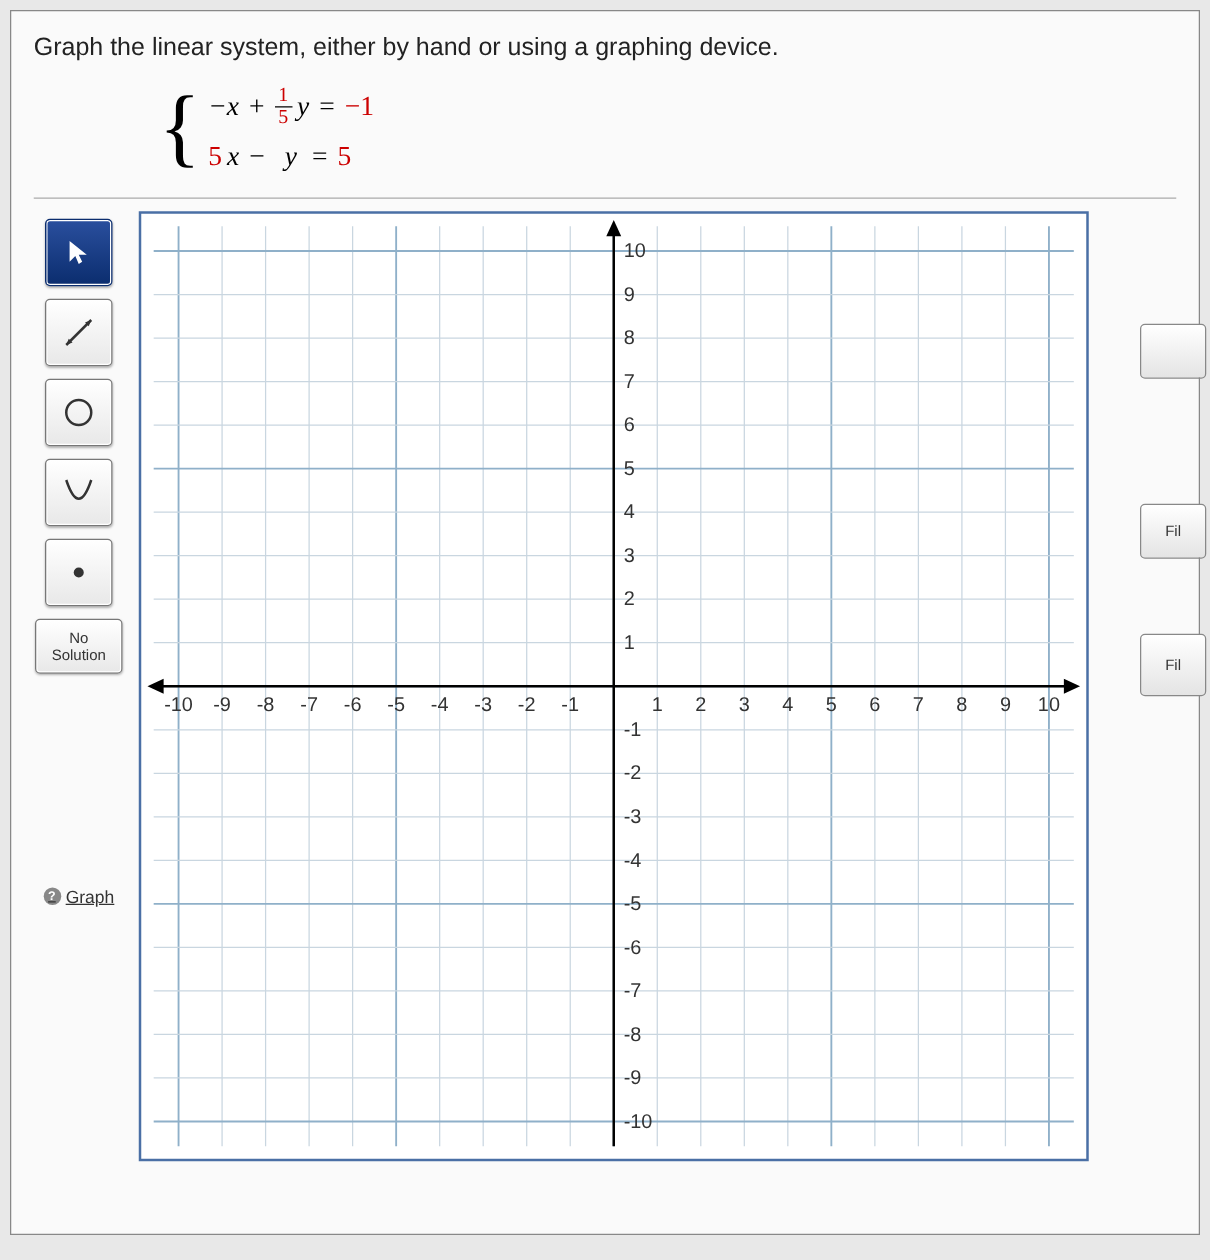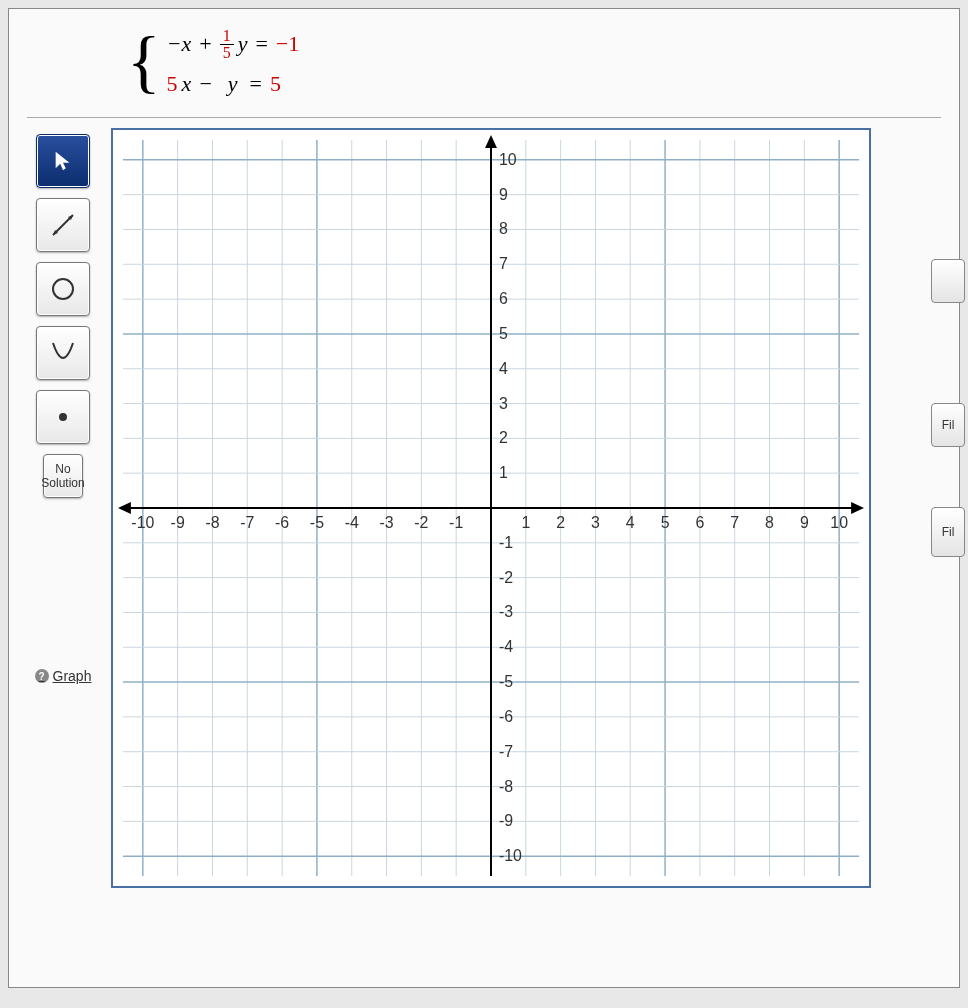--- a/index.html
+++ b/index.html
@@ -72,21 +72,21 @@
     justify-content: center;
     cursor: pointer;
     box-shadow: inset 0 0 0 1px #fff, 0 1px 2px rgba(0,0,0,.3);
   }
   .tool-btn.active {
     background: linear-gradient(#2a4f9e, #0b2d6e);
     border-color: #0b2d6e;
     color: #fff;
   }
   .tool-nosol {
-    width: 40px;
+    width: 70px;
     height: 44px;
     font-size: 12px;
     color: #333;
     text-align: center;
     line-height: 1.2;
     display:flex; flex-direction:column; justify-content:center;
   }
   .help-link {
     margin-top: auto;
     font-size: 14px;
@@ -114,38 +114,39 @@
 
   .side-panel {
     position:absolute;
     right: -6px;
     top: 250px;
     display:flex;
     flex-direction:column;
     gap: 60px;
   }
   .side-btn {
-    width: 34px; height:44px;
+    width: 53px; height:44px;
     background: linear-gradient(#fff,#e4e4e4);
     border:1px solid #888;
     border-radius:4px;
     font-size:12px;
     display:flex; align-items:center; justify-content:center;
     color:#333;
   }
   .side-btn.fill {
     height: 50px;
     top: 160px;
   }
 </style>
 </head>
 <body>
 
 <div class="page">
 
+  <div class="prompt">Graph the linear system, either by hand or using a graphing device.</div>
 
   <div class="equations">
     <span class="brace">{</span>
     <div class="eqstack">
       <div class="eqrow">
         <span class="var">−x</span>
         <span class="op">+</span>
         <span class="frac">
           <span class="n num-red">1</span>
           <span class="d num-red">5</span>

